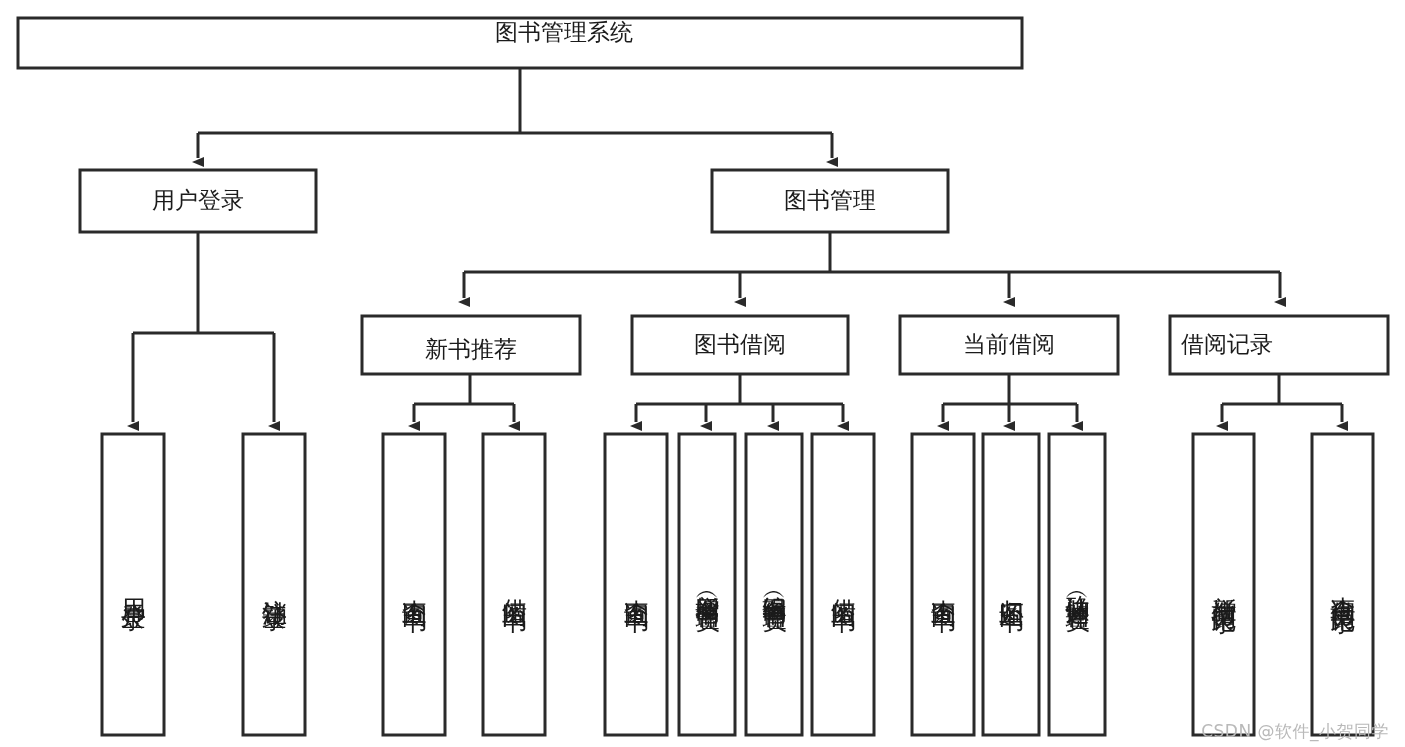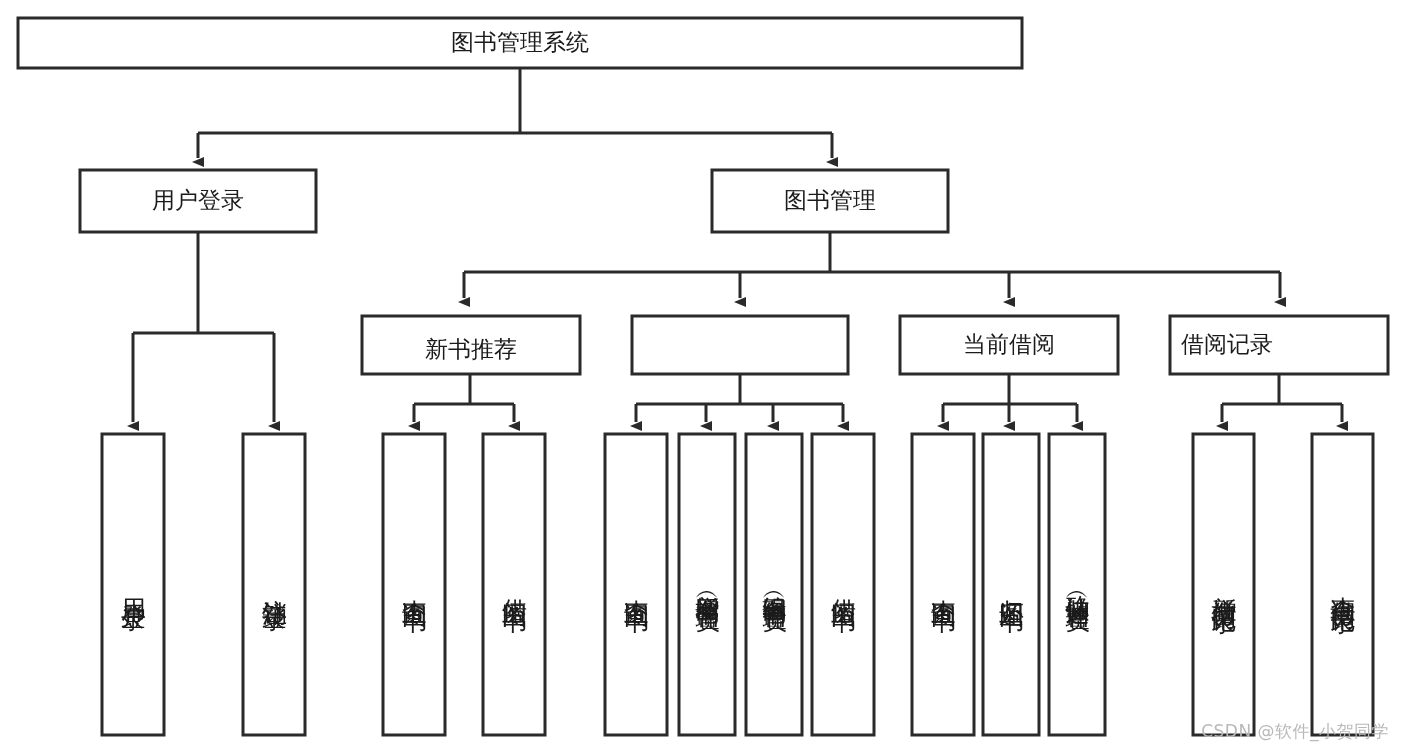--- a/index.html
+++ b/index.html
@@ -160,26 +160,27 @@
     <rect class="node-box" x="812" y="434" width="62" height="301"></rect>
 
     <rect class="node-box" x="912" y="434" width="62" height="301"></rect>
     <rect class="node-box" x="983" y="434" width="56" height="301"></rect>
     <rect class="node-box" x="1049" y="434" width="56" height="301"></rect>
 
     <rect class="node-box" x="1193" y="434" width="61" height="301"></rect>
     <rect class="node-box" x="1312" y="434" width="61" height="301"></rect>
   </svg>
 
-  <div class="node-label horiz" style="left:18px; top:18px; width:1004px; height:50px;">图书管理系统</div>
+  <div class="node-label horiz" style="left:18px; top:8px; width:1004px; height:50px;padding-left:44px;">图书管理系统</div>
 
   <div class="node-label horiz" style="left:80px; top:170px; width:236px; height:62px;">用户登录</div>
   <div class="node-label horiz" style="left:712px; top:170px; width:236px; height:62px;">图书管理</div>
 
   <div class="node-label horiz" style="left:362px; top:316px; width:218px; height:68px;">新书推荐</div>
+  <div class="node-label horiz" style="left:632px; top:316px; width:216px; height:58px;">图书借阅</div>
   <div class="node-label horiz" style="left:900px; top:316px; width:218px; height:58px;">当前借阅</div>
   <div class="node-label horiz" style="left:1118px; top:316px; width:218px; height:58px;">借阅记录</div>
 
   <div class="node-label vert" style="left:102px; top:434px; width:62px; height:301px;">用户登录</div>
   <div class="node-label vert" style="left:243px; top:434px; width:62px; height:301px;">注销登录</div>
 
   <div class="node-label vert" style="left:383px; top:434px; width:62px; height:301px;">查询图书</div>
   <div class="node-label vert" style="left:483px; top:434px; width:62px; height:301px;">借阅图书</div>
 
   <div class="node-label vert" style="left:605px; top:434px; width:62px; height:301px;">查询图书</div>

